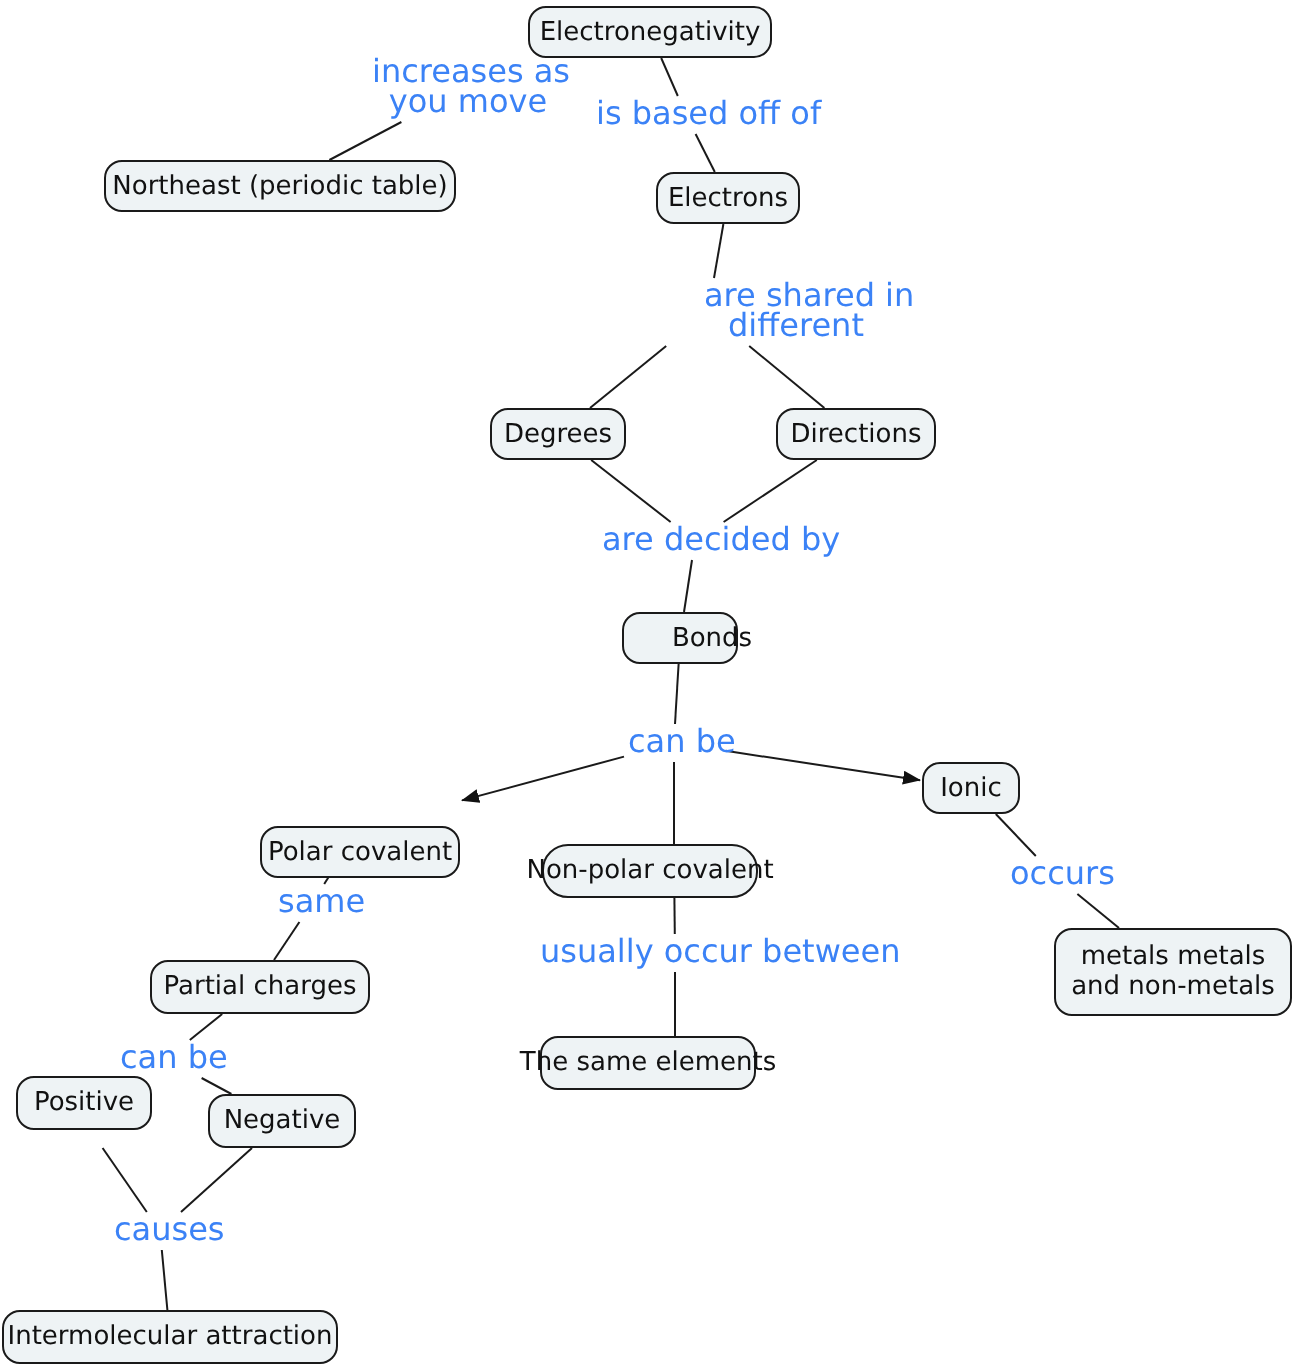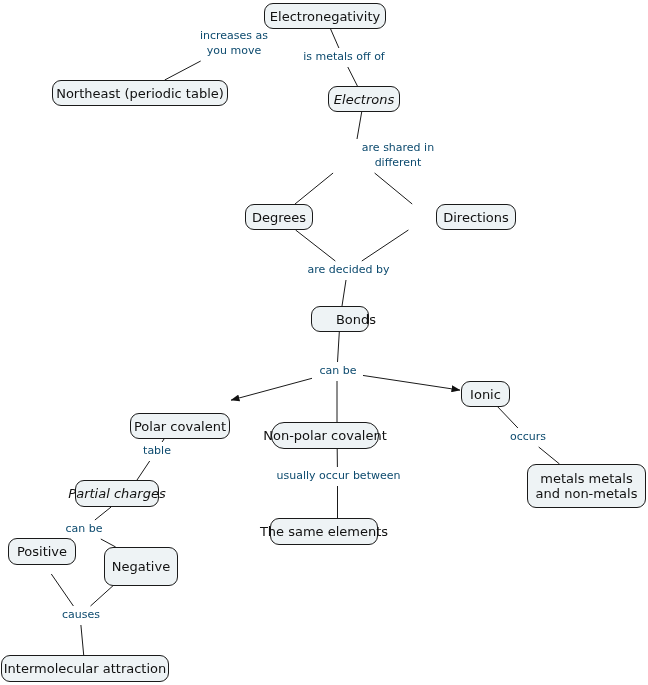--- a/index.html
+++ b/index.html
@@ -34,22 +34,22 @@
     text-align: center;
     display: flex;
     align-items: center;
     justify-content: center;
     padding: 0 8px;
     white-space: pre;
     z-index: 3;
   }
   .edge-label {
     position: absolute;
-    color: #0c4a6e;
-    font-size: 11px;
+    color: #3b82f6;
+    font-size: 16px;
     line-height: 15px;
     text-align: center;
     white-space: pre;
     background: #ffffff;
     z-index: 2;
     padding: 0 1px;
   }
 </style>
 </head>
 <body>
@@ -88,43 +88,43 @@
         <line x1="100.8" y1="539.0" x2="115.7" y2="547.0" stroke="#1a1a1a" stroke-width="1"></line>
         <line x1="51.3" y1="574.0" x2="73.4" y2="606.0" stroke="#1a1a1a" stroke-width="1"></line>
         <line x1="126.0" y1="574.0" x2="90.5" y2="606.0" stroke="#1a1a1a" stroke-width="1"></line>
         <line x1="80.9" y1="625.0" x2="83.7" y2="655.0" stroke="#1a1a1a" stroke-width="1"></line>
       </g>
   </svg>
 
   <div id="nodes">
       <div class="node" style="left: 264px; top: 3px; width: 122px; height: 26px;">Electronegativity</div>
       <div class="node" style="left: 52px; top: 80px; width: 176px; height: 26px;">Northeast (periodic table)</div>
-      <div class="node" style="left: 328px; top: 86px; width: 72px; height: 26px; font-style: italic;">Electrons</div>
+      <div class="node" style="left: 328px; top: 86px; width: 72px; height: 26px;">Electrons</div>
       <div class="node" style="left: 245px; top: 204px; width: 68px; height: 26px;">Degrees</div>
-      <div class="node" style="left: 388px; top: 204px; width: 80px; height: 26px; margin-left: 48px;">Directions</div>
+      <div class="node" style="left: 388px; top: 204px; width: 80px; height: 26px;">Directions</div>
       <div class="node" style="left: 311px; top: 306px; width: 58px; height: 26px; padding-left: 40px;">Bonds</div>
       <div class="node" style="left: 130px; top: 401px; width: 100px; height: 26px; margin-top: 12px;">Polar covalent</div>
       <div class="node" style="left: 271px; top: 422px; width: 108px; height: 27px; border-radius: 13px;">Non-polar covalent</div>
       <div class="node" style="left: 461px; top: 381px; width: 49px; height: 26px;">Ionic</div>
       <div class="node" style="left: 527px; top: 464px; width: 119px; height: 44px;">metals metals
 and non-metals</div>
       <div class="node" style="left: 270px; top: 518px; width: 108px; height: 27px;">The same elements</div>
-      <div class="node" style="left: 75px; top: 480px; width: 84px; height: 27px; font-style: italic;">Partial charges</div>
+      <div class="node" style="left: 75px; top: 480px; width: 110px; height: 27px;">Partial charges</div>
       <div class="node" style="left: 8px; top: 538px; width: 68px; height: 27px;">Positive</div>
-      <div class="node" style="left: 104px; top: 547px; width: 74px; height: 39px;">Negative</div>
+      <div class="node" style="left: 104px; top: 547px; width: 74px; height: 27px;">Negative</div>
       <div class="node" style="left: 1px; top: 655px; width: 168px; height: 27px;">Intermolecular attraction</div>
     </div>
   <div id="edge-labels">
       <div class="edge-label" style="left: 185px; top: 28px; width: 96px;">increases as
 you move</div>
-      <div class="edge-label" style="left: 297px; top: 49px; width: 92px;">is metals off of</div>
+      <div class="edge-label" style="left: 297px; top: 49px; width: 92px;">is based off of</div>
       <div class="edge-label" style="left: 308px; top: 140px; width: 92px; margin-left: 43px;">are shared in
 different</div>
       <div class="edge-label" style="left: 300px; top: 262px; width: 95px;">are decided by</div>
       <div class="edge-label" style="left: 313px; top: 363px; width: 48px;">can be</div>
-      <div class="edge-label" style="left: 138px; top: 443px; width: 36px;">table</div>
+      <div class="edge-label" style="left: 138px; top: 443px; width: 36px;">same</div>
       <div class="edge-label" style="left: 269px; top: 468px; width: 137px;">usually occur between</div>
       <div class="edge-label" style="left: 504px; top: 429px; width: 46px;">occurs</div>
       <div class="edge-label" style="left: 59px; top: 521px; width: 48px;">can be</div>
       <div class="edge-label" style="left: 56px; top: 607px; width: 48px;">causes</div>
     </div>
 
 </div>
 
 </body></html>

